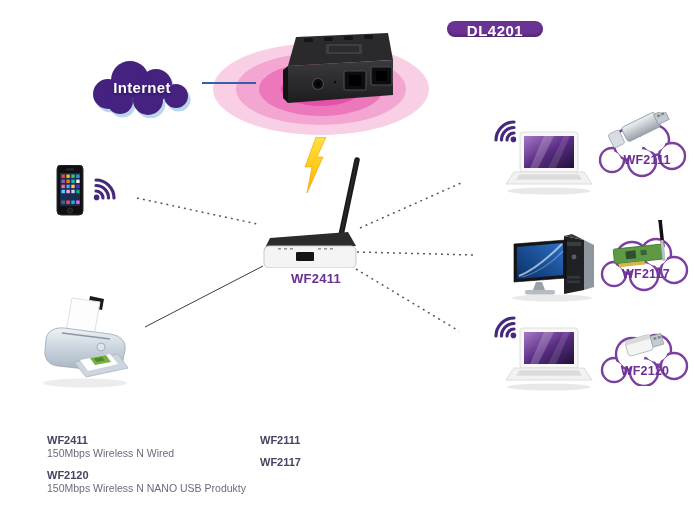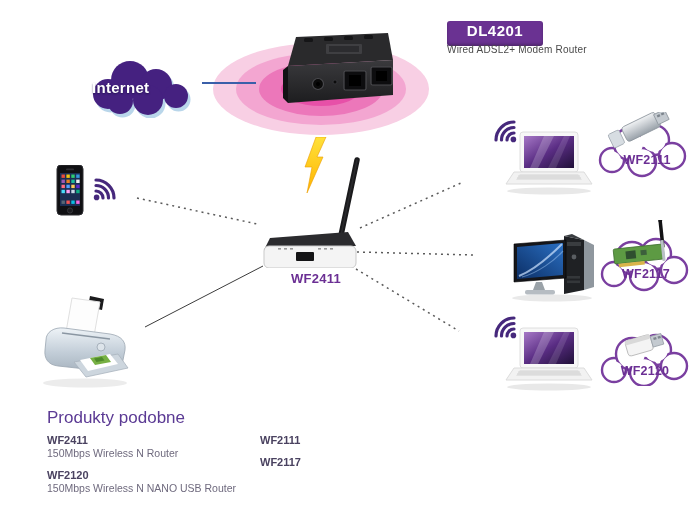--- a/index.html
+++ b/index.html
@@ -3,28 +3,28 @@
 <meta charset="utf-8">
 <style>
   html,body{margin:0;padding:0;background:#fff;}
   #canvas{
     position:relative;width:694px;height:522px;background:#fff;overflow:hidden;
     font-family:"Liberation Sans", sans-serif;
   }
   .abs{position:absolute;}
   
   .badge{
-    left:447px;top:21px;width:96px;height:25px;background:#6a3292;border-radius:3px;
+    left:447px;top:21px;width:96px;height:16px;background:#6a3292;border-radius:9px;
     color:#fff;font-weight:bold;font-size:15px;line-height:19px;text-align:center;
     letter-spacing:0.5px;box-shadow:inset 0 -2px 3px rgba(0,0,0,.25);
   }
   .subtitle{left:447px;top:44px;font-size:10px;color:#4a4a4a;letter-spacing:.2px;}
   
   .internet-label{
-    left:92px;top:79px;width:100px;text-align:left;color:#fff;font-weight:bold;
+    left:92px;top:79px;width:100px;text-align:center;color:#fff;font-weight:bold;
     font-size:15px;text-shadow:0 1px 2px rgba(20,10,60,.65);letter-spacing:.3px;
   }
   .router-label{
     left:272px;top:271px;width:88px;text-align:center;color:#6b2f94;
     font-weight:bold;font-size:13px;letter-spacing:.3px;
   }
   .cloud-label{
     width:66px;text-align:center;color:#6b2f94;font-weight:bold;font-size:12.5px;
     letter-spacing:.2px;
   }
@@ -81,21 +81,20 @@
     <circle cx="62" cy="60" r="5.5" fill="#0b0b0b" stroke="#4a4a4e" stroke-width="1.2"></circle>
     <circle cx="62" cy="60" r="2" fill="#000"></circle>
     <circle cx="79" cy="58" r="2" fill="#0b0b0b" stroke="#3a3a3e" stroke-width="0.8"></circle>
     <rect x="88" y="47" width="22" height="19" rx="1.5" fill="#0d0d0f" stroke="#4a4a4e" stroke-width="1.2"></rect>
     <rect x="93" y="51" width="12" height="11" fill="#000"></rect>
     <rect x="115" y="43" width="21" height="18" rx="1.5" fill="#0d0d0f" stroke="#4a4a4e" stroke-width="1.2"></rect>
     <rect x="120" y="47" width="11" height="10" fill="#000"></rect>
   </svg>
 
   <div class="abs badge">DL4201</div>
-  <div class="abs subtitle">Wired ADSL2+ Modem Router</div>
 
   <svg class="abs" style="left:88px;top:58px" width="108" height="60" viewBox="0 0 108 60">
     <g transform="translate(2.5,3.5)" fill="#b9d6ea">
       <circle cx="20" cy="36" r="15"></circle>
         <circle cx="42" cy="22" r="19"></circle>
         <circle cx="68" cy="27" r="16"></circle>
       <circle cx="88" cy="38" r="12"></circle>
         <circle cx="60" cy="42" r="15"></circle>
         <circle cx="32" cy="43" r="13"></circle>
     </g>
@@ -361,30 +360,29 @@
     <g transform="rotate(-16 46 22)">
       <rect x="28" y="14" width="26" height="16" rx="3" fill="#f4f4f4" stroke="#b4b4b4" stroke-width="0.8"></rect>
       <rect x="28" y="14" width="26" height="4.5" rx="2" fill="#d9d9d9"></rect>
       <rect x="54" y="16.5" width="11" height="11" fill="#c4cad0" stroke="#98a0a8" stroke-width="0.8"></rect>
       <rect x="56.5" y="18.5" width="3" height="2.4" fill="#7d858d"></rect>
         <rect x="61" y="18.5" width="3" height="2.4" fill="#7d858d"></rect>
     </g>
   </svg>
   <div class="abs cloud-label cl-3">WF2120</div>
 
-  <div class="abs products-heading">Produkty podobne</div>
 
   <div class="abs prod-col prod-col-1">
     <div class="prod-item">
       <div class="prod-name">WF2411</div>
-      <div class="prod-desc">150Mbps Wireless N Router</div>
+      <div class="prod-desc">150Mbps Wireless N Wired</div>
     </div>
     <div class="prod-item">
       <div class="prod-name">WF2120</div>
-      <div class="prod-desc">150Mbps Wireless N NANO USB Router</div>
+      <div class="prod-desc">150Mbps Wireless N NANO USB Produkty</div>
     </div>
   </div>
 
   <div class="abs prod-col prod-col-2">
     <div class="prod-item">
       <div class="prod-name">WF2111</div>
     </div>
     <div class="prod-item">
       <div class="prod-name">WF2117</div>
     </div>

